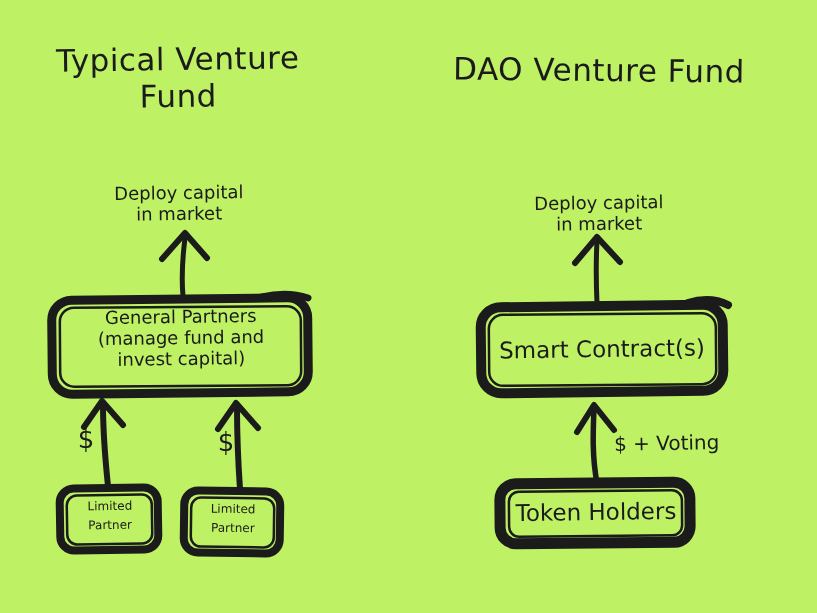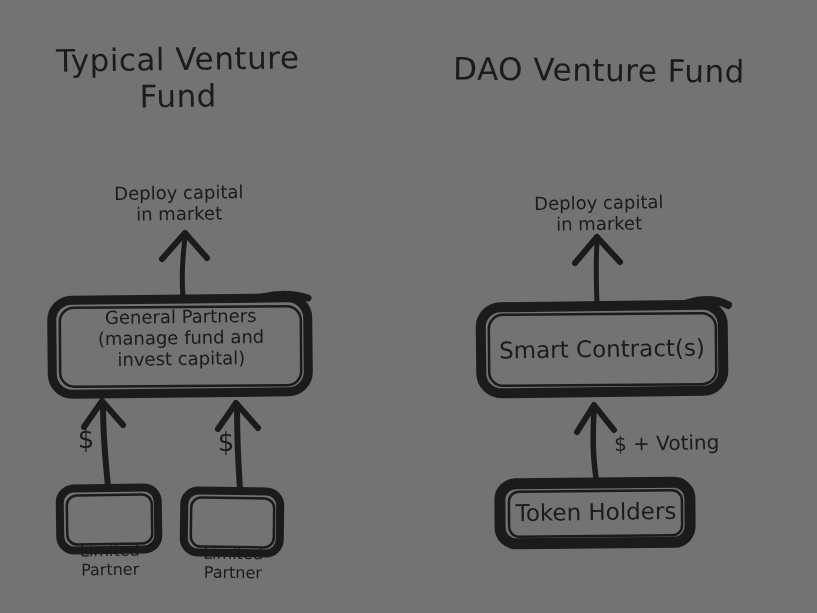--- a/index.html
+++ b/index.html
@@ -1,19 +1,19 @@
 <!DOCTYPE html>
 <html><head>
 <meta charset="utf-8">
 <style>
   html,body{margin:0;padding:0;background:#ffffff;}
   .stage{
     position:relative;
     width:817px;height:613px;
-    background:#737373;
+    background:#bef264;
     overflow:hidden;
     font-family:"DejaVu Sans", sans-serif;
     color:#1b1b1b;
   }
   .stage svg{position:absolute;left:0;top:0;}
   .txt{
     position:absolute;
     text-align:center;
     white-space:nowrap;
     color:#1b1b1b;
@@ -26,23 +26,22 @@
   }
   .deploy{
     font-size:18px;
     line-height:21px;
   }
   .gp-label{
     font-size:18px;
     line-height:21px;
   }
   .lp-label{
-    font-size:16px;
+    font-size:12px;
     line-height:19px;
-    margin-top:44px;
   }
   .big-label{
     font-size:23px;
   }
   .dollar{
     font-size:26px;
   }
   .flow-label{
     position:absolute;
     font-size:20px;

